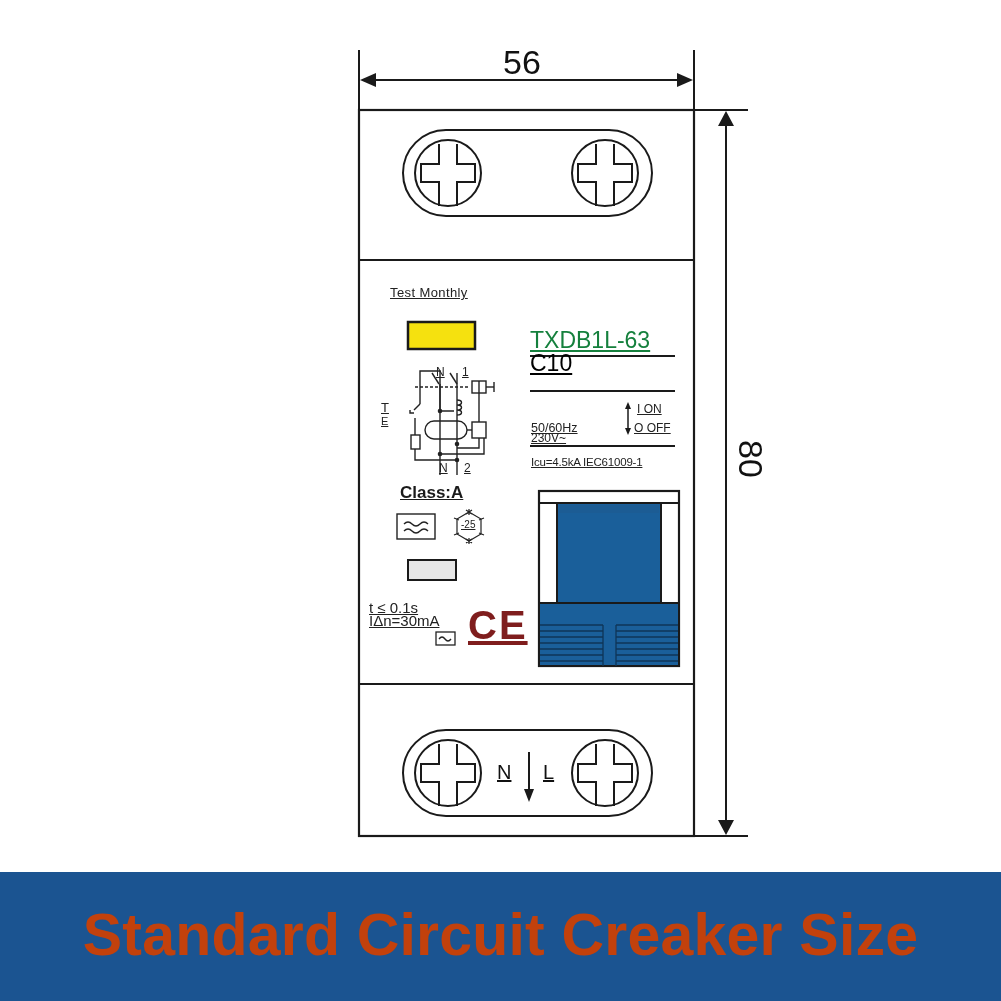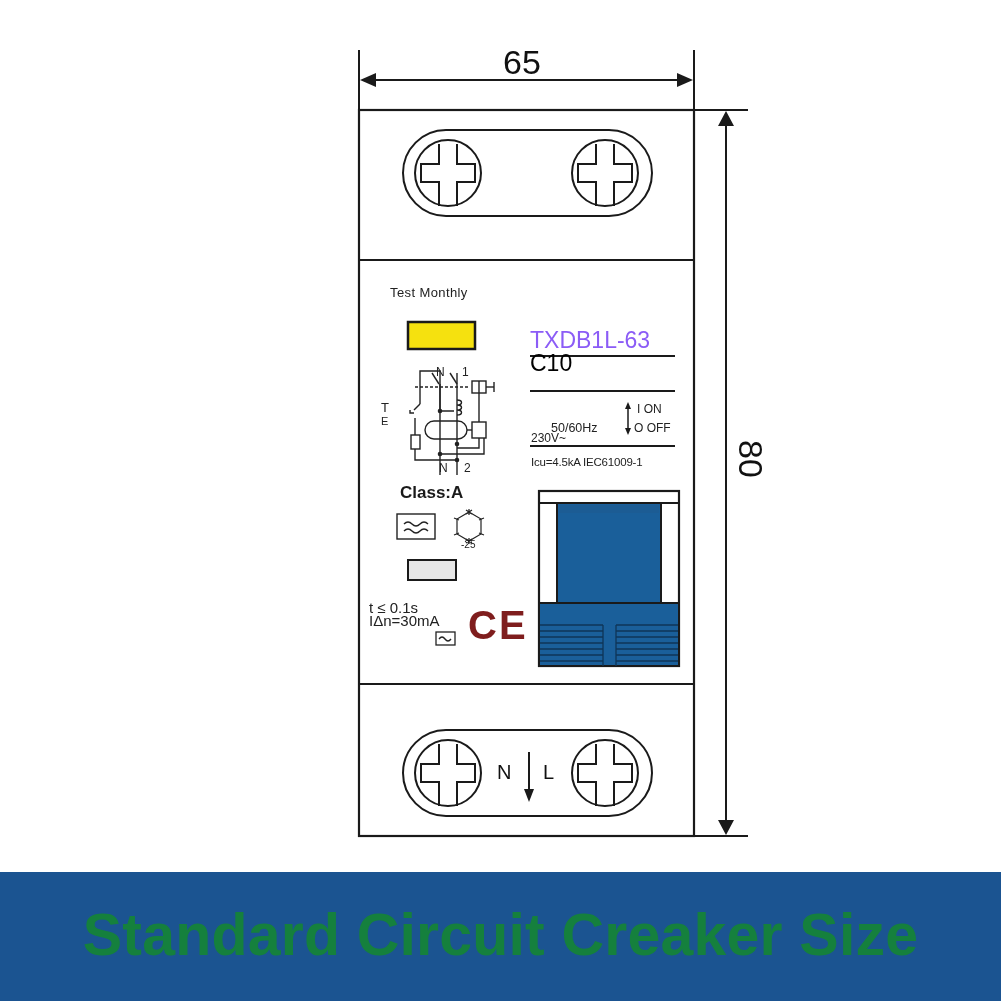--- a/index.html
+++ b/index.html
@@ -2,45 +2,45 @@
 <html><head>
 <meta charset="utf-8">
 <style>
   html, body { margin:0; padding:0; }
   body { width:1001px; height:1001px; background:#ffffff; position:relative; overflow:hidden;
          font-family:"Liberation Sans", sans-serif; }
   svg.diagram { position:absolute; left:0; top:0; }
   .dim-label { position:absolute; font-family:"Liberation Sans", sans-serif; color:#111; font-size:34px; line-height:1; }
   .dim-width { left:503px; top:45px; }
   .dim-height { left:732px; top:442px; transform:rotate(90deg); transform-origin:center; }
-  .txt { position:absolute; color:#222; font-family:"Liberation Sans", sans-serif; line-height:1; white-space:nowrap; }
+  .txt { position:absolute; color:#222; font-family:"Liberation Sans", sans-serif; line-height:1; white-space:nowrap;text-decoration:underline; }
   .test-monthly { left:390px; top:286px; font-size:13px; letter-spacing:0.4px; }
-  .model { left:530px; top:329px; font-size:23px; color:#8b5cf6; }
+  .model { left:530px; top:329px; font-size:23px; color:#15803d; }
   .rating { left:530px; top:352px; font-size:23px; color:#000000; }
   .voltage { left:531px; top:404px; font-size:12px;margin-top:28px; }
-  .freq { left:531px; top:422px; font-size:12.5px;margin-left:20px; }
+  .freq { left:531px; top:422px; font-size:12.5px; }
   .on-lbl { left:637px; top:403px; font-size:12px; }
   .off-lbl { left:634px; top:422px; font-size:12px;text-align:center; }
   .icu { left:531px; top:457px; font-size:11.5px; letter-spacing:-0.2px;text-align:center; }
   .cls { left:400px; top:484px; font-size:17px; font-weight:bold; color:#1a1a1a;text-align:center; }
   .idn { left:369px; top:613px; font-size:15px; }
   .trip { left:369px; top:600px; font-size:15px; }
   .ce { left:468px; top:605px; font-size:40px; font-weight:bold; color:#7f1d1d; letter-spacing:2px; }
   .circ-n-top { left:436px; top:366px; font-size:12px; }
   .circ-1 { left:462px; top:366px; font-size:12px; }
   .circ-t { left:381px; top:401px; font-size:13px; }
   .circ-e { left:381px; top:416px; font-size:11px; }
   .circ-n-bot { left:439px; top:462px; font-size:12px; }
   .circ-2 { left:464px; top:462px; font-size:12px; }
-  .temp { left:461px; top:520px; font-size:10px;margin-top:20px; }
+  .temp { left:461px; top:520px; font-size:10px; }
   .term-n { left:497px; top:762px; font-size:20px; color:#111; }
   .term-l { left:543px; top:762px; font-size:20px; color:#111; }
   .banner { position:absolute; left:0; top:872px; width:1001px; height:129px; background:#1b5491; }
   .banner-text { position:absolute; left:0; top:906px; width:1001px; text-align:center;
-                 color:#15803d; font-weight:bold; font-size:59px; letter-spacing:0.2px;
+                 color:#c2410c; font-weight:bold; font-size:59px; letter-spacing:0.2px;
                  font-family:"Liberation Sans", sans-serif; line-height:1; white-space:nowrap; }
 </style>
 </head>
 <body>
 
 <svg class="diagram" width="1001" height="1001" viewBox="0 0 1001 1001">
 
   <g stroke="#1a1a1a" stroke-width="2" fill="#1a1a1a">
     <line x1="359" y1="50" x2="359" y2="110"></line>
     <line x1="694" y1="50" x2="694" y2="110"></line>
@@ -175,21 +175,21 @@
       <line x1="540" y1="655" x2="603" y2="655"></line>
         <line x1="616" y1="655" x2="678" y2="655"></line>
       <line x1="540" y1="661" x2="603" y2="661"></line>
         <line x1="616" y1="661" x2="678" y2="661"></line>
       <line x1="603" y1="625" x2="603" y2="666"></line>
         <line x1="616" y1="625" x2="616" y2="666"></line>
     </g>
   </g>
 </svg>
 
-<div class="dim-label dim-width">65</div>
+<div class="dim-label dim-width">56</div>
 <div class="dim-label dim-height">80</div>
 
 <div class="txt test-monthly">Test Monthly</div>
 <div class="txt model">TXDB1L-63</div>
 <div class="txt rating">C10</div>
 <div class="txt voltage">230V~</div>
 <div class="txt freq">50/60Hz</div>
 <div class="txt on-lbl">I ON</div>
 <div class="txt off-lbl">O OFF</div>
 <div class="txt icu">Icu=4.5kA IEC61009-1</div>

